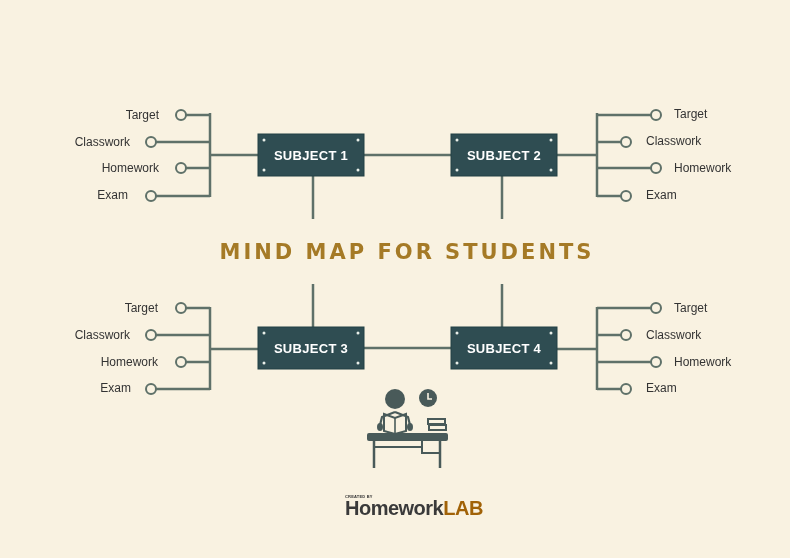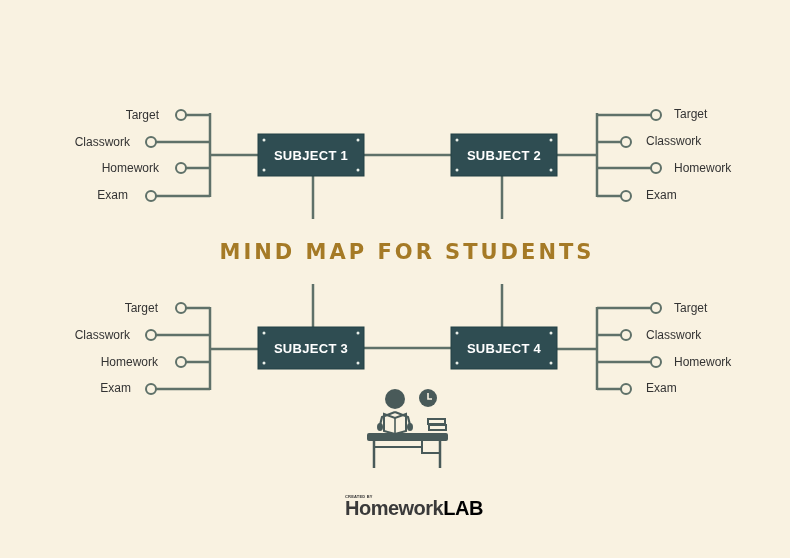--- a/index.html
+++ b/index.html
@@ -34,21 +34,21 @@
     .logo .created {
       position: absolute; left: 0; top: 0; font-size: 4px; font-weight: bold;
       color: #333; letter-spacing: 0.2px;
     }
     .logo .brand {
       position: absolute; left: 0; top: 3px;
       font-family: "Liberation Sans", sans-serif; font-weight: bold; font-size: 20px;
       letter-spacing: -0.5px; white-space: nowrap;
     }
     .logo .t1 { color: #3a3a3a; }
-    .logo .t2 { color: #000000; }
+    .logo .t2 { color: #a16207; }
   </style>
 </head>
 <body>
 
 <svg id="map" width="790" height="558" viewBox="0 0 790 558">
 
   <line class="line" x1="364" y1="155" x2="451" y2="155"></line>
   <line class="line" x1="364" y1="348" x2="451" y2="348"></line>
   <line class="line" x1="313" y1="176" x2="313" y2="219"></line>
   <line class="line" x1="502" y1="176" x2="502" y2="219"></line>

